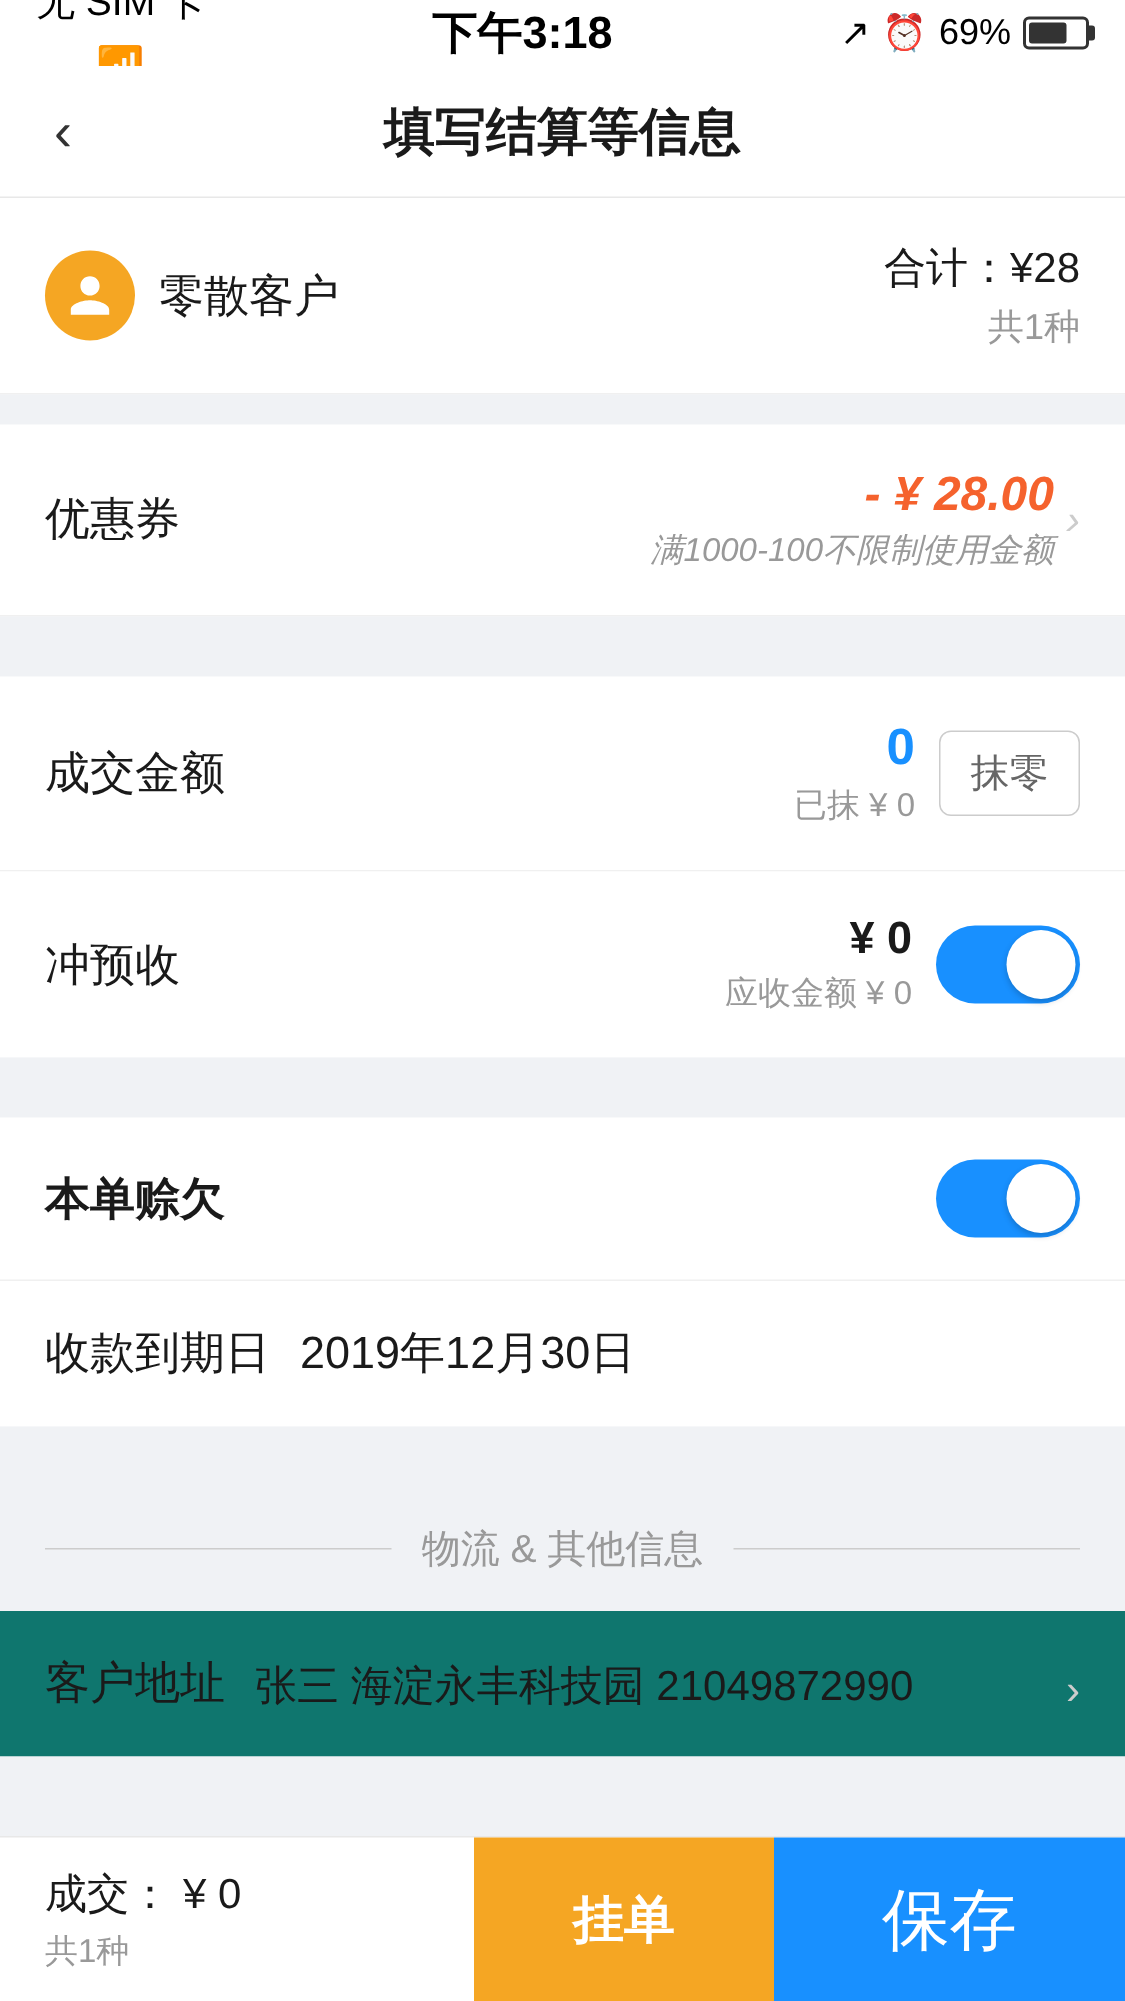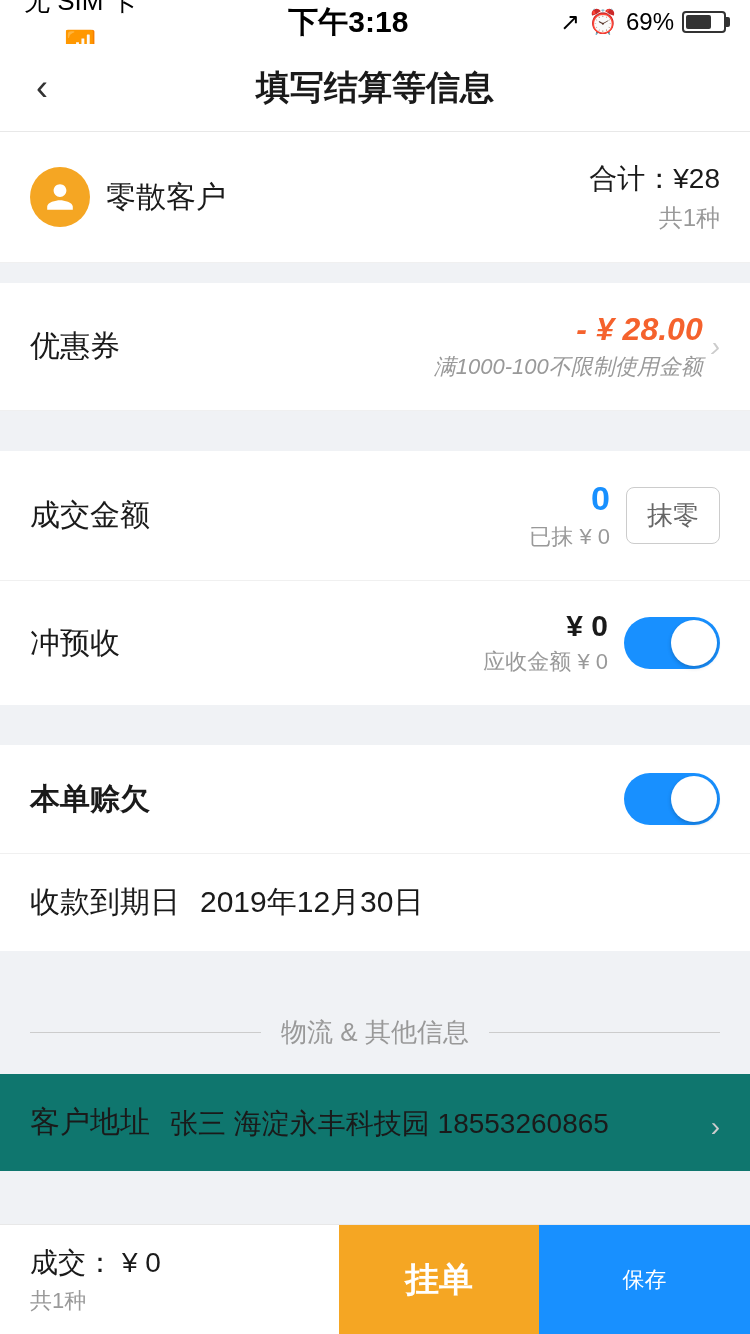--- a/index.html
+++ b/index.html
@@ -361,27 +361,27 @@
       background: #f5a623;
       display: flex;
       align-items: center;
       justify-content: center;
       font-size: 34px;
       color: #fff;
       font-weight: 700;
       cursor: pointer;
     }
     .btn-save {
-      width: 211px;
+      width: 234px;
       height: 110px;
       background: #1890ff;
       display: flex;
       align-items: center;
       justify-content: center;
-      font-size: 22px;
+      font-size: 45px;
       color: #fff;
       font-weight: 500;
       cursor: pointer;
     }
   </style>
 </head>
 <body>
 
 <div class="status-bar">
   <div class="status-left">
@@ -483,21 +483,21 @@
   <div class="logistics-section">
     <div class="logistics-header">
       <div class="logistics-line"></div>
       <span class="logistics-title">物流 &amp; 其他信息</span>
       <div class="logistics-line"></div>
     </div>
   </div>
 
   <div class="address-row section-white">
     <span class="address-label">客户地址</span>
-    <span class="address-value">张三 海淀永丰科技园 18553260865</span>
+    <span class="address-value">张三 海淀永丰科技园 21049872990</span>
     <span class="chevron-right">›</span>
   </div>
 
   <div style="height: 40px; background: #f0f2f5;"></div>
 
 </div>
 
 <div class="bottom-bar">
   <div class="bottom-info">
     <div class="bottom-deal">

